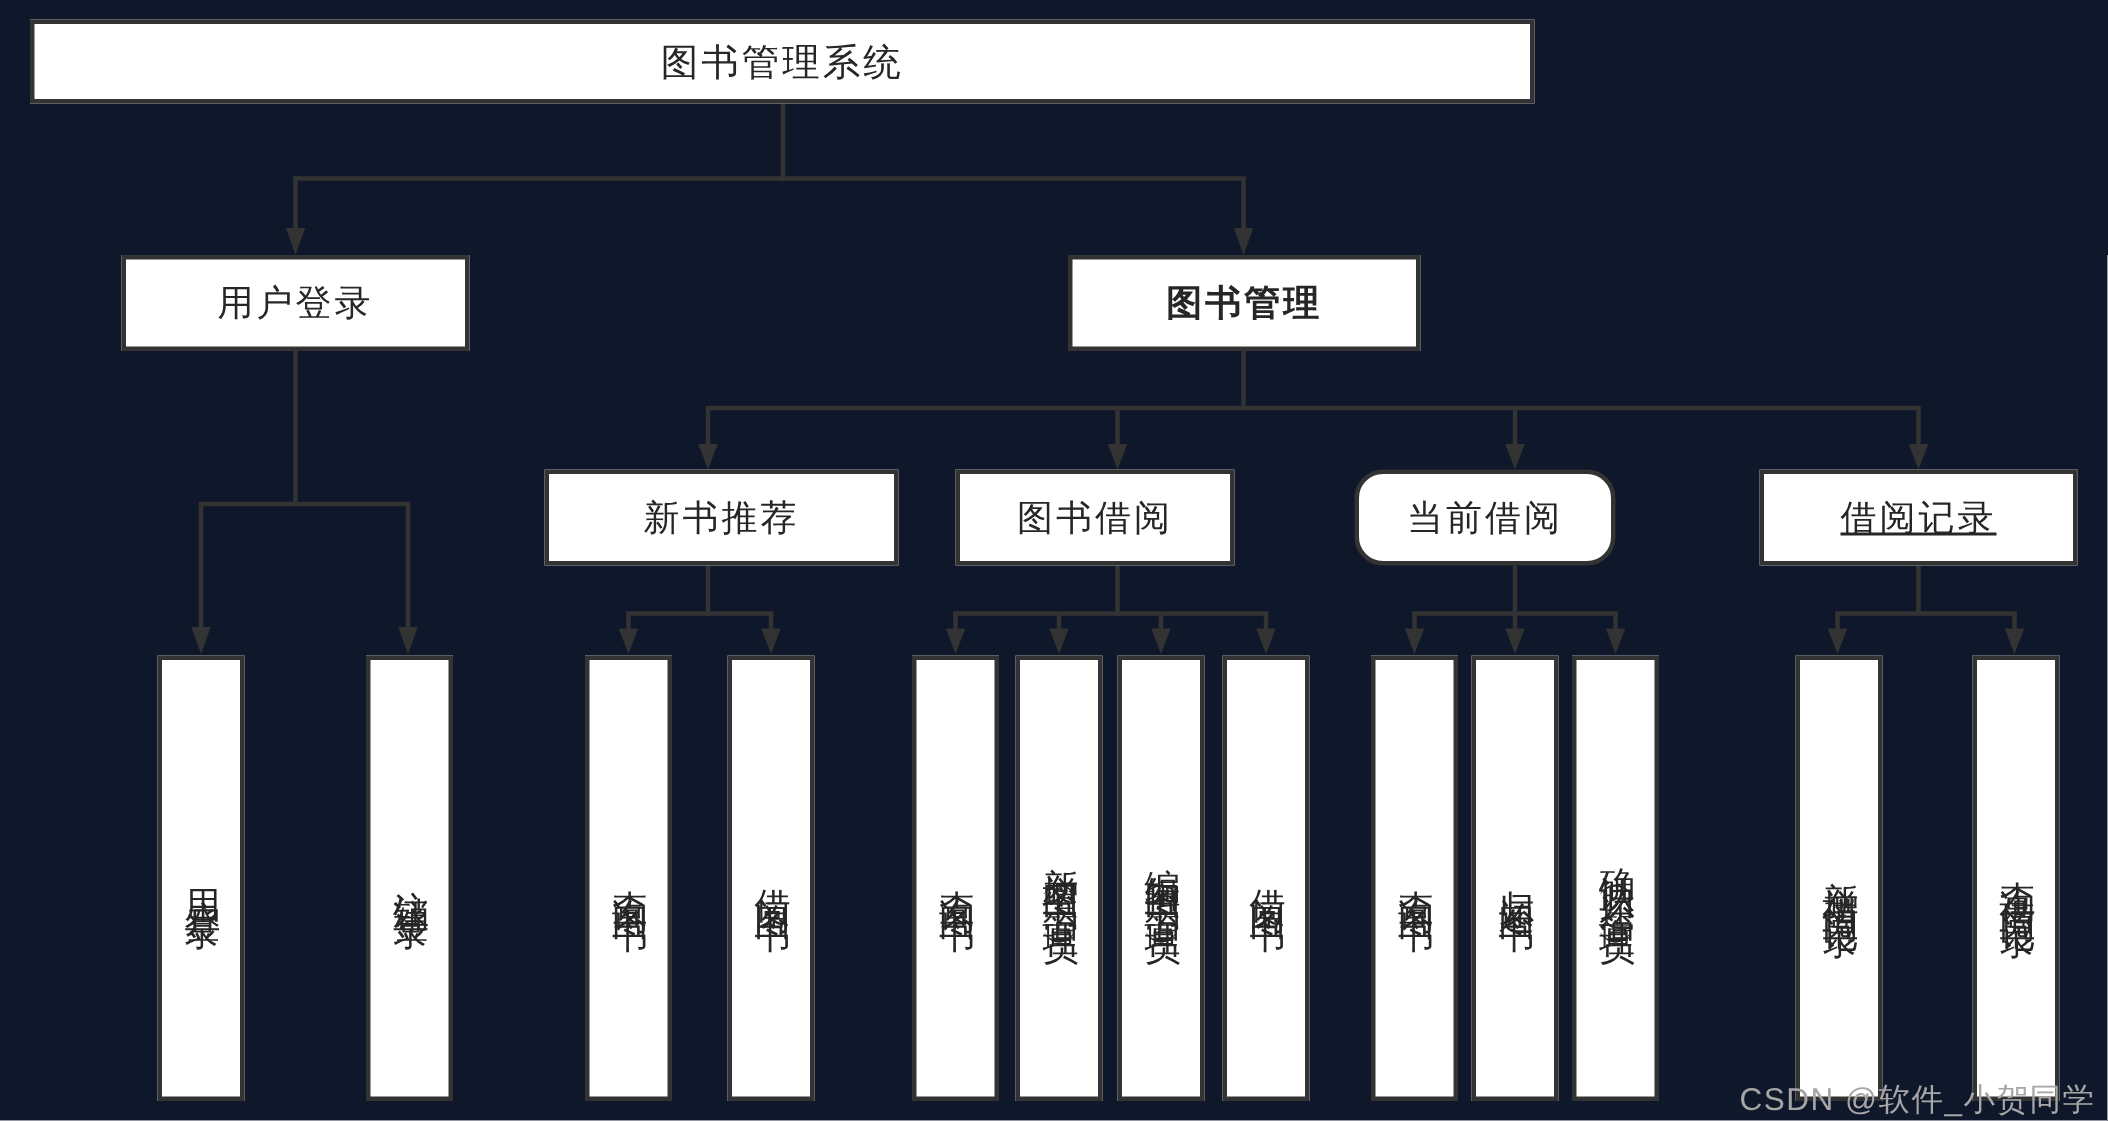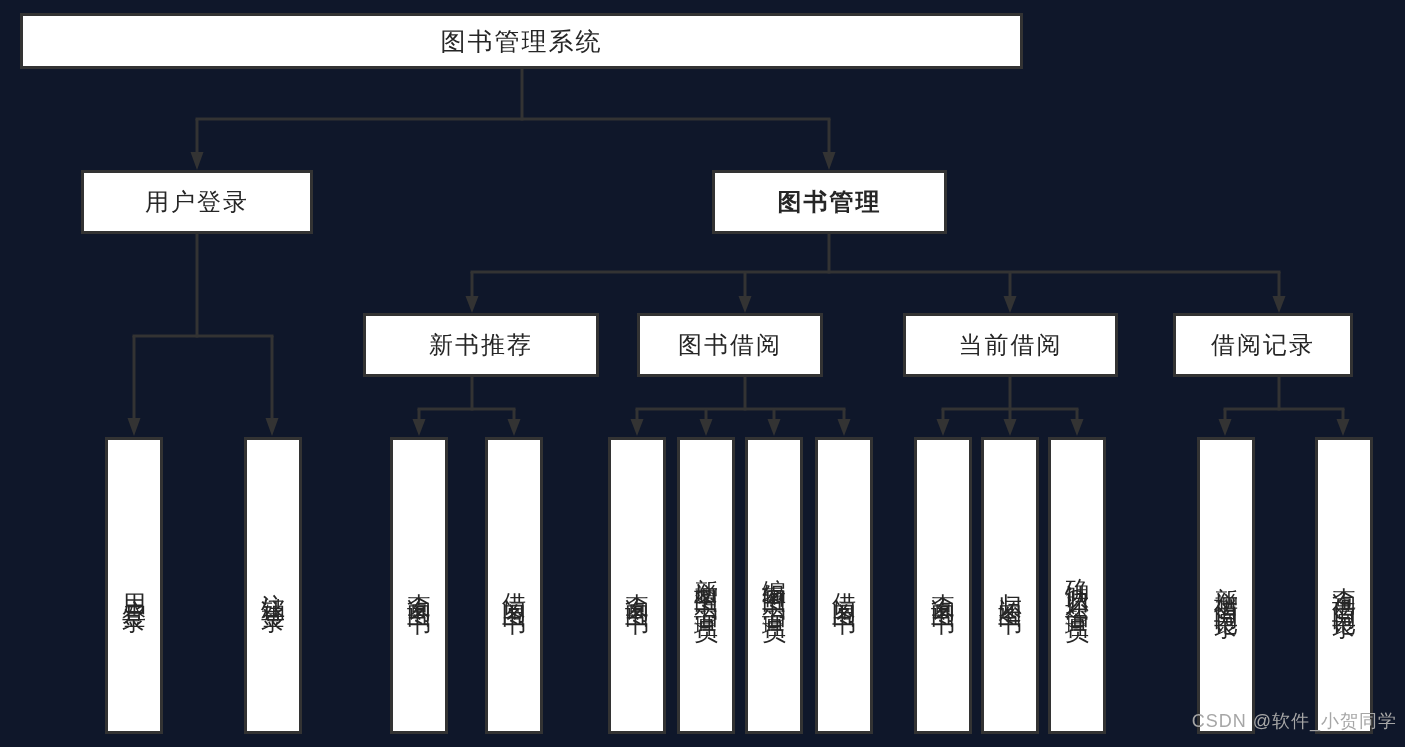--- a/index.html
+++ b/index.html
@@ -53,22 +53,22 @@
     writing-mode: vertical-rl;
     text-orientation: mixed;
     font-size: 24px;
     line-height: 1;
     letter-spacing: 6px;
     white-space: nowrap;
   }
   #watermark {
     position: absolute;
     right: 8px;
-    bottom: 14px;
-    font-size: 18px;
+    bottom: 0;
+    font-size: 21px;
     color: #a6a6a6;
     letter-spacing: 1px;
     z-index: 2;
     white-space: nowrap;
   }
 </style>
 </head>
 <body>
 
 <div id="stage">
@@ -152,24 +152,24 @@
   <div class="node node-h node-l2" style="left:712px; top:170px; width:235px;font-weight:bold;">
     <span>图书管理</span>
   </div>
 
   <div class="node node-h node-l3" style="left:363px; top:313px; width:236px;">
     <span>新书推荐</span>
   </div>
   <div class="node node-h node-l3" style="left:637px; top:313px; width:186px;">
     <span>图书借阅</span>
   </div>
-  <div class="node node-h node-l3" style="left:903px; top:313px; width:215px;">
+  <div class="node node-h node-l3" style="left:903px; top:313px; width:174px;border-radius:19px;">
     <span>当前借阅</span>
   </div>
-  <div class="node node-h node-l3" style="left:1173px; top:313px; width:180px;">
+  <div class="node node-h node-l3" style="left:1173px; top:313px; width:212px;text-decoration:underline;">
     <span>借阅记录</span>
   </div>
 
   <div class="node leaf" style="left:105px;">
     <span class="leaf-label">用户登录</span>
   </div>
   <div class="node leaf" style="left:244px;">
     <span class="leaf-label">注销登录</span>
   </div>
   <div class="node leaf" style="left:390px;">

